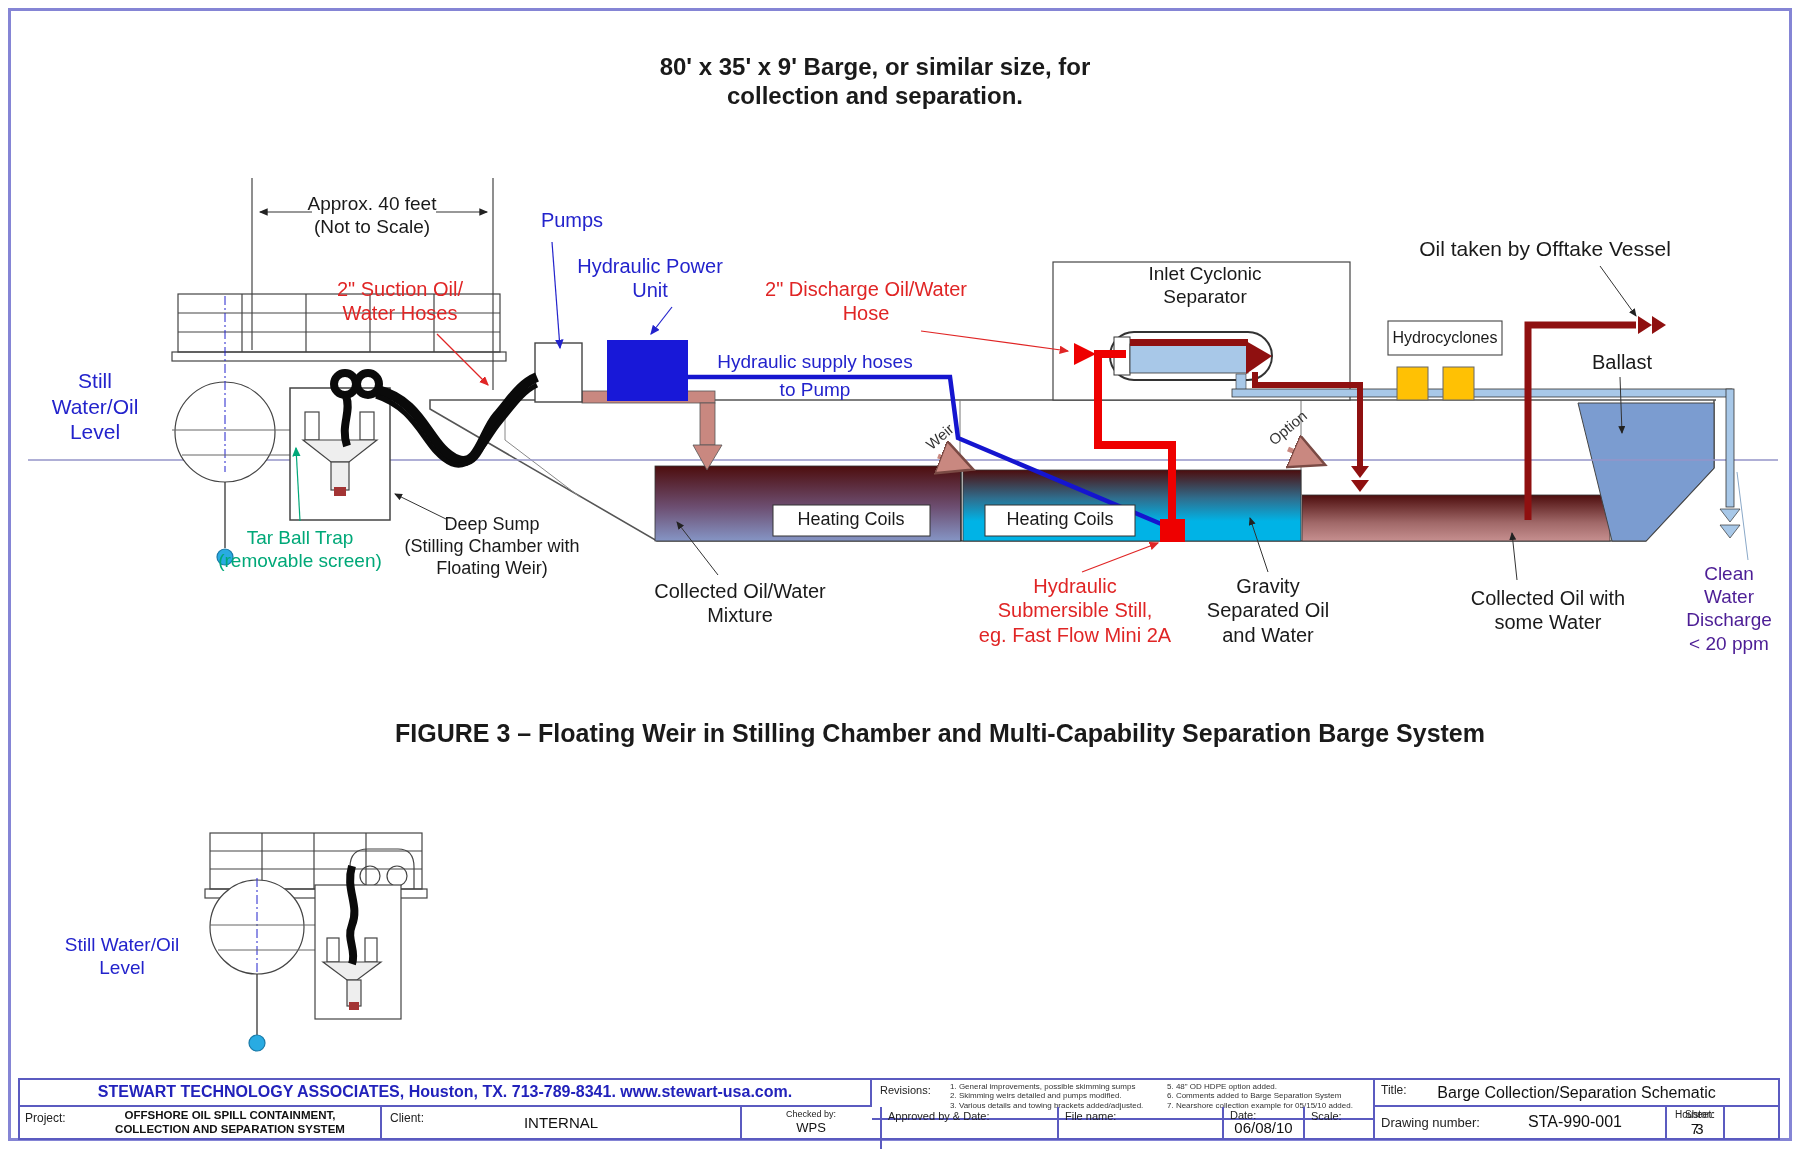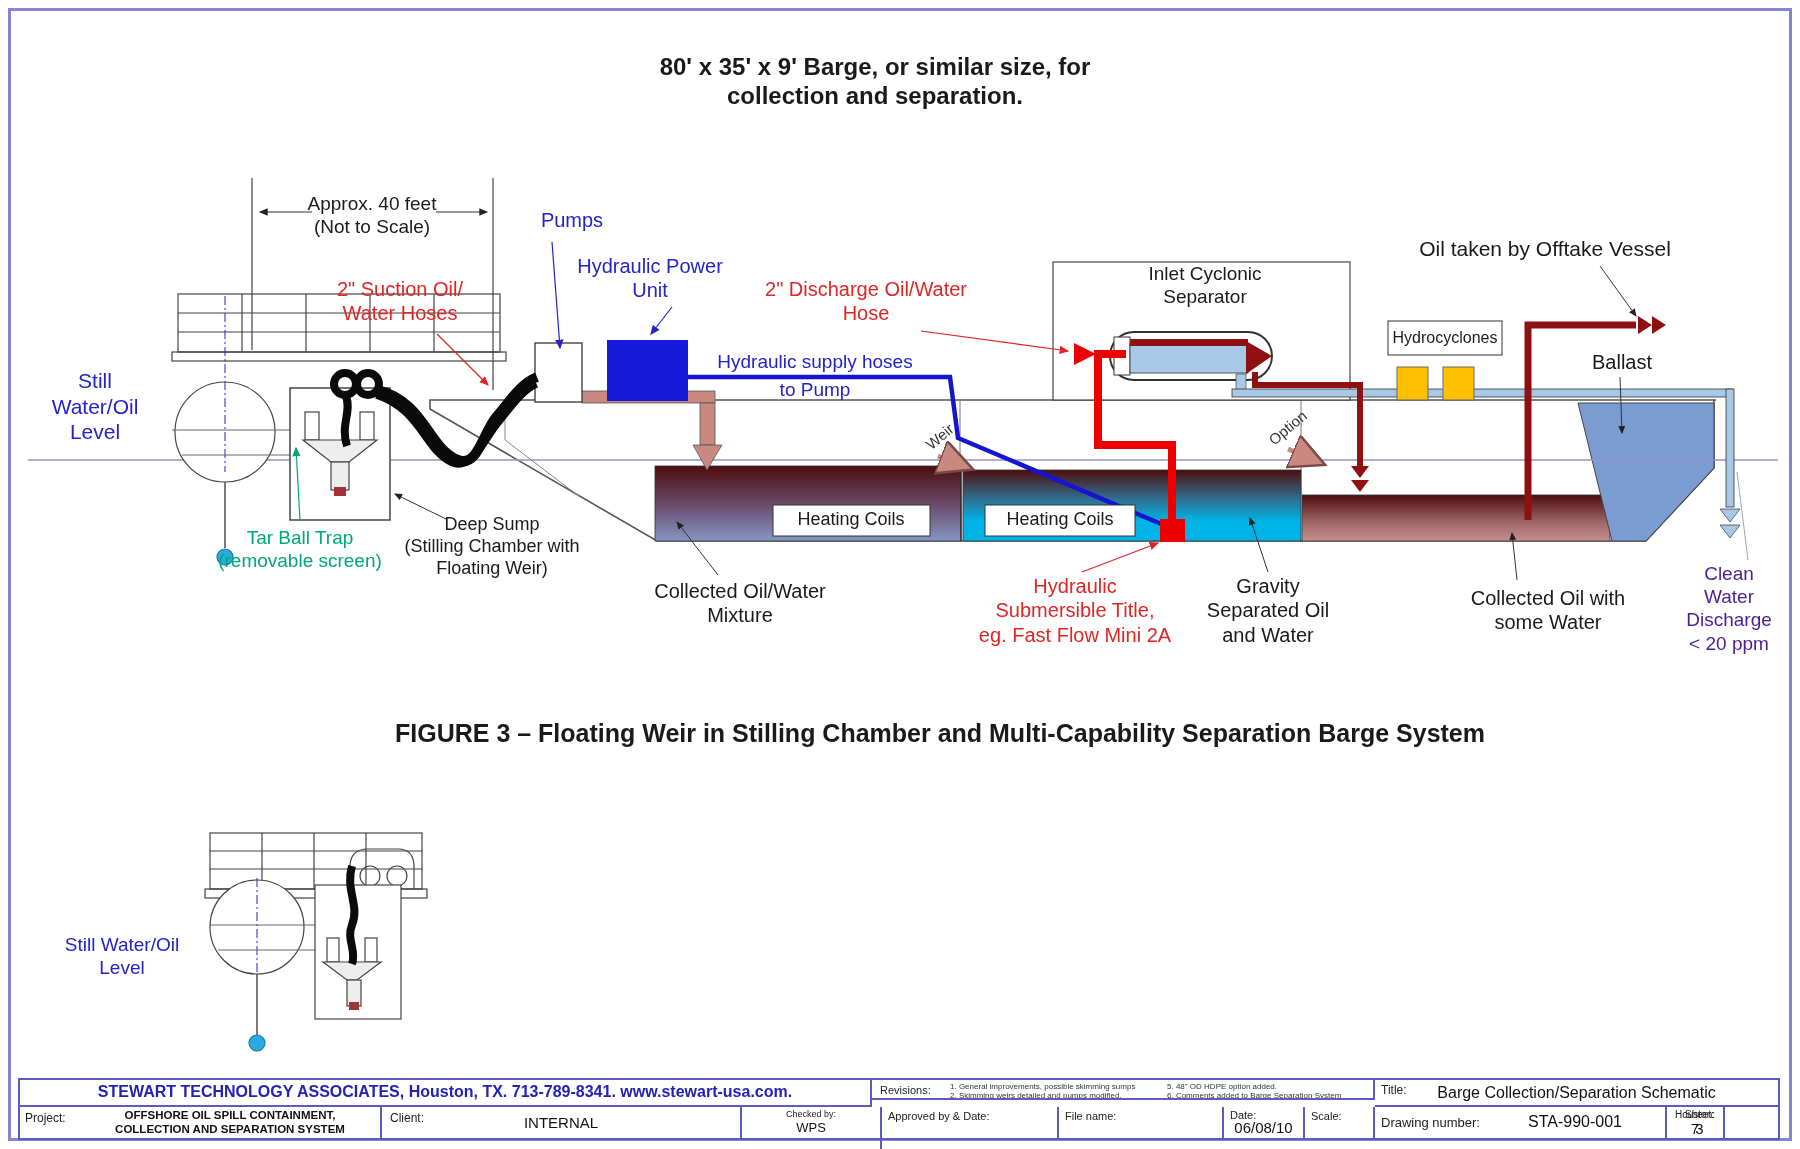--- a/index.html
+++ b/index.html
@@ -282,21 +282,21 @@
   </div>
 
   <div class="lb black" style="left:851px;top:509px;font-size:18px">Heating Coils</div>
   <div class="lb black" style="left:1060px;top:509px;font-size:18px">Heating Coils</div>
 
   <div class="lb rot" style="left:940px;top:437px;font-size:15px">Weir</div>
   <div class="lb rot" style="left:1288px;top:428px;font-size:15px">Option</div>
 
   <div class="lb red" style="left:1075px;top:574px;font-size:20px">
     <span class="ln">Hydraulic</span>
-    <span class="ln">Submersible Title,</span>
+    <span class="ln">Submersible Still,</span>
     <span class="ln">eg. Fast Flow Mini 2A</span>
   </div>
 
   <div class="lb black" style="left:1268px;top:574px;font-size:20px">
     <span class="ln">Gravity</span>
     <span class="ln">Separated Oil</span>
     <span class="ln">and Water</span>
   </div>
 
   <div class="lb black" style="left:1548px;top:586px;font-size:20px">
@@ -315,21 +315,21 @@
 
   <div class="lb blue" style="left:122px;top:933px;font-size:19px">
     <span class="ln">Still Water/Oil</span>
     <span class="ln">Level</span>
   </div>
 
   <div class="tblock">
     <div class="tbcell bb" style="left:0;top:0;width:852px;height:27px">
       <div class="ctr bold" style="top:3px;font-size:16px;color:#2222bb">STEWART TECHNOLOGY ASSOCIATES, Houston, TX.  713-789-8341.  www.stewart-usa.com.</div>
     </div>
-    <div class="tbcell bb" style="left:852px;top:0;width:503px;height:20px">
+    <div class="tbcell bb" style="left:852px;top:0;width:503px;height:40px">
       <div class="cellLabel" style="left:8px;top:4px">Revisions:</div>
       <div class="tiny" style="left:78px;top:2px">
         <span class="ln">1. General improvements, possible skimming sumps</span>
         <span class="ln">2. Skimming weirs detailed and pumps modified.</span>
         <span class="ln">3. Various details and towing brackets added/adjusted.</span>
 
       </div>
       <div class="tiny" style="left:295px;top:2px">
         <span class="ln">5. 48" OD HDPE option added.</span>
         <span class="ln">6. Comments added to Barge Separation System</span>

